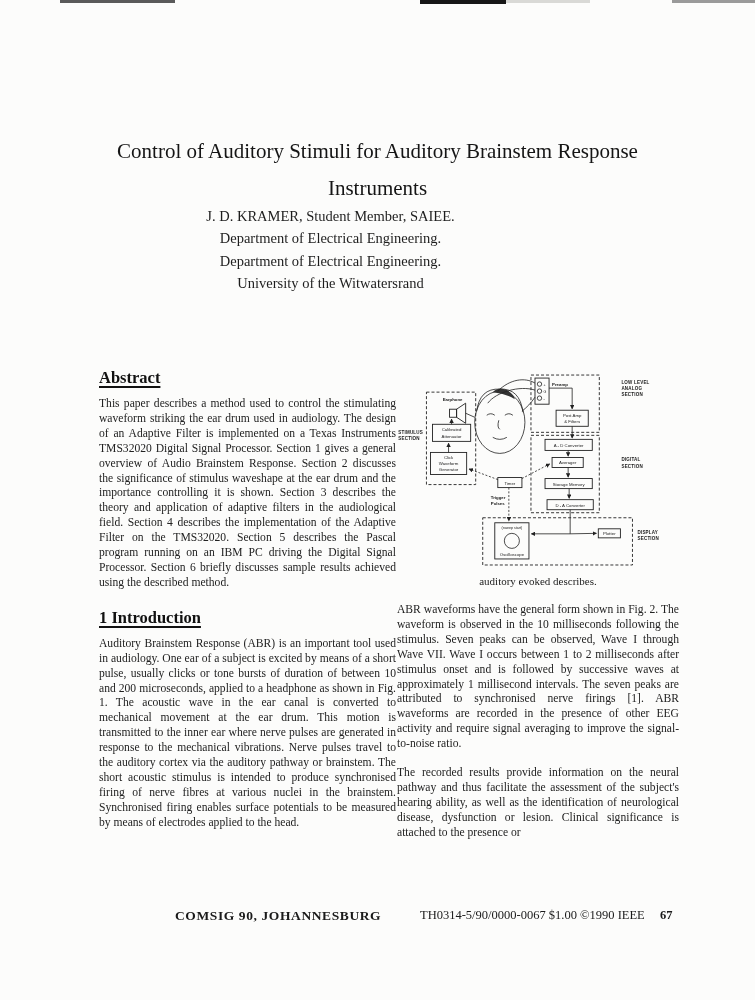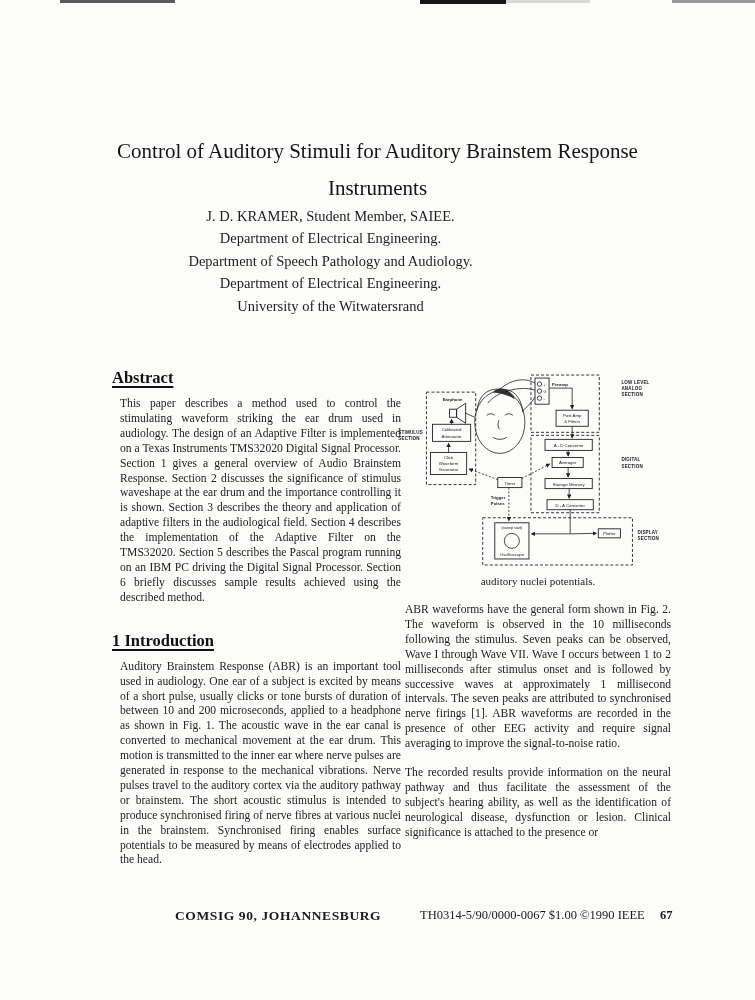--- a/index.html
+++ b/index.html
@@ -18,31 +18,31 @@
   .a2{left:420px;width:86px;height:4px;background:#171717;}
   .a3{left:506px;width:84px;height:3px;background:#d9d9d6;}
   .a4{left:672px;width:83px;height:3px;background:#9a9a9a;}
 
   .title-block{position:absolute;left:0;top:133px;width:755px;text-align:center;}
   .title-line{font-size:21px;line-height:37px;color:#151515;}
 
   .authors{position:absolute;left:0;top:205px;width:661px;text-align:center;}
   .author-line{font-size:14.5px;line-height:22.4px;color:#1d1d1d;}
 
-  .col-left{position:absolute;left:112px;top:368px;width:297px;}
+  .col-left{position:absolute;left:99px;top:368px;width:297px;}
   .col-right{position:absolute;left:397px;top:366px;width:282px;}
 
   .sec-heading{
     font-size:16.5px;font-weight:bold;
     text-decoration:underline;text-decoration-thickness:2px;text-underline-offset:3px;
     margin:0 0 9px 0;color:#111;
   }
   .body-text{
     font-size:11.6px;line-height:14.9px;
-    text-align:justify;margin:8px;color:#222;
+    text-align:justify;margin:0;color:#222;
   }
   .gap{height:17px;}
 
   .fig-caption{margin-top:6px;text-align:center;font-size:11px;line-height:15px;color:#222;}
   .col-right .body-text{margin-top:14px;}
 
   .figure-wrap{width:282px;height:202px;}
   svg{display:block;}
   svg text{font-family:"Liberation Sans", sans-serif;fill:#1a1a1a;}
   .boxlbl{font-size:4.3px;}
@@ -69,21 +69,20 @@
   <div class="artifact a4"></div>
 
   <div class="title-block">
     <div class="title-line">Control of Auditory Stimuli for Auditory Brainstem Response</div>
     <div class="title-line">Instruments</div>
   </div>
 
   <div class="authors">
     <div class="author-line">J. D. KRAMER, Student Member, SAIEE.</div>
     <div class="author-line">Department of Electrical Engineering.</div>
-    <div class="author-line">Department of Speech Pathology and Audiology.</div>
     <div class="author-line">Department of Electrical Engineering.</div>
     <div class="author-line">University of the Witwatersrand</div>
   </div>
 
   <div class="col-left">
     <h2 class="sec-heading">Abstract</h2>
     <p class="body-text">This paper describes a method used to control the stimulating waveform striking the ear drum used in audiology. The design of an Adaptive Filter is implemented on a Texas Instruments TMS32020 Digital Signal Processor. Section 1 gives a general overview of Audio Brainstem Response. Section 2 discusses the significance of stimulus waveshape at the ear drum and the importance controlling it is shown. Section 3 describes the theory and application of adaptive filters in the audiological field. Section 4 describes the implementation of the Adaptive Filter on the TMS32020. Section 5 describes the Pascal program running on an IBM PC driving the Digital Signal Processor. Section 6 briefly discusses sample results achieved using the described method.</p>
     <div class="gap"></div>
     <h2 class="sec-heading">1 Introduction</h2>
     <p class="body-text">Auditory Brainstem Response (ABR) is an important tool used in audiology. One ear of a subject is excited by means of a short pulse, usually clicks or tone bursts of duration of between 10 and 200 microseconds, applied to a headphone as shown in Fig. 1. The acoustic wave in the ear canal is converted to mechanical movement at the ear drum. This motion is transmitted to the inner ear where nerve pulses are generated in response to the mechanical vibrations. Nerve pulses travel to the auditory cortex via the auditory pathway or brainstem. The short acoustic stimulus is intended to produce synchronised firing of nerve fibres at various nuclei in the brainstem. Synchronised firing enables surface potentials to be measured by means of electrodes applied to the head.</p>
@@ -192,21 +191,21 @@
         <text class="tinylbl" x="114" y="162" text-anchor="middle">(sweep start)</text>
         <circle class="wire" cx="114" cy="174" r="7.5"></circle>
         <text class="boxlbl" x="114" y="189.5" text-anchor="middle">Oscilloscope</text>
 
         <rect class="blk" x="200" y="162" width="22" height="9"></rect>
         <text class="boxlbl" x="211" y="168.5" text-anchor="middle">Plotter</text>
       </svg>
     </div>
 
     <div class="fig-caption">
-      <div>auditory nuclei potentials.</div>
+      <div>auditory evoked describes.</div>
     </div>
 
     <p class="body-text">ABR waveforms have the general form shown in Fig. 2. The waveform is observed in the 10 milliseconds following the stimulus. Seven peaks can be observed, Wave I through Wave VII. Wave I occurs between 1 to 2 milliseconds after stimulus onset and is followed by successive waves at approximately 1 millisecond intervals. The seven peaks are attributed to synchronised nerve firings [1]. ABR waveforms are recorded in the presence of other EEG activity and require signal averaging to improve the signal-to-noise ratio.</p>
     <p class="body-text">The recorded results provide information on the neural pathway and thus facilitate the assessment of the subject's hearing ability, as well as the identification of neurological disease, dysfunction or lesion. Clinical significance is attached to the presence or</p>
   </div>
 
   <div class="footer">
     <span class="footer-left">COMSIG 90, JOHANNESBURG</span>
     <span class="footer-center">TH0314-5/90/0000-0067 $1.00 ©1990 IEEE</span>
     <span class="footer-page">67</span>

